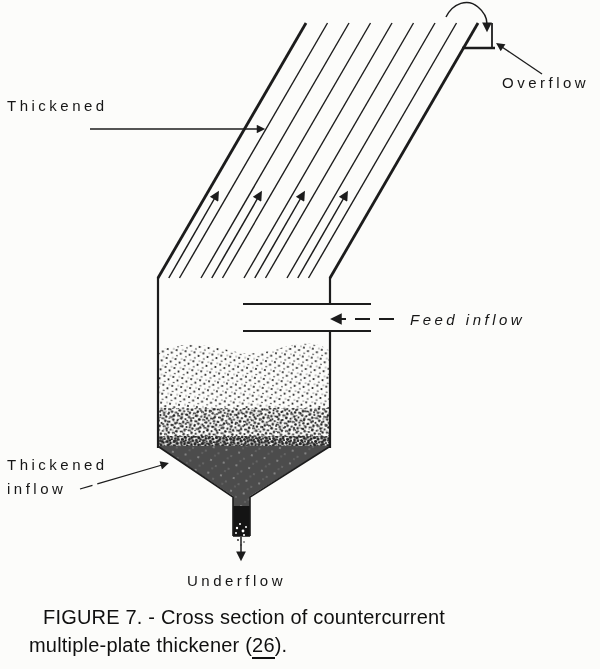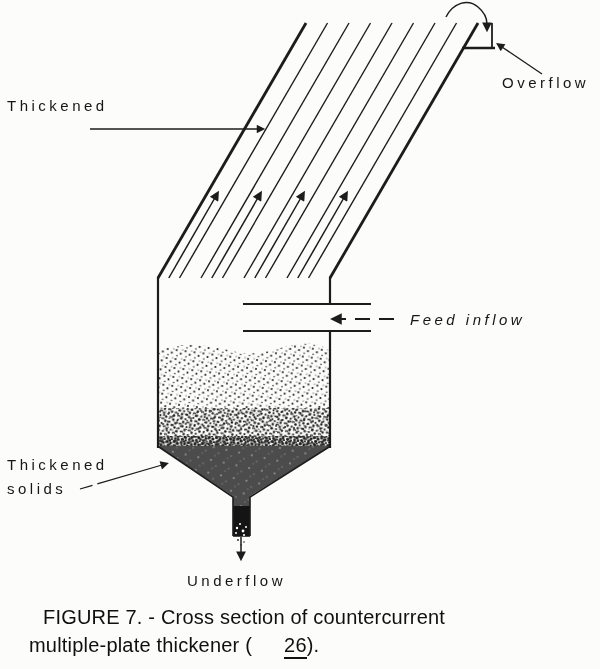--- a/index.html
+++ b/index.html
@@ -24,21 +24,20 @@
   .caption{
     position:absolute;
     font-size:20px;
     letter-spacing:0.2px;
     color:#101010;
     white-space:nowrap;
   }
   .ref-underline{
     border-bottom:2px solid #101010;
     padding-bottom:1px;
-    margin-left:32px;
   }
 </style>
 </head>
 <body>
 
 <div class="figure">
 
   <svg width="600" height="669" viewBox="0 0 600 669">
     <defs>
       <marker id="ah" viewBox="0 0 10 10" refX="1.5" refY="5" markerWidth="7.5" markerHeight="6.5" orient="auto">
@@ -145,21 +144,21 @@
   <div class="dlabel two" style="left:7px;top:94px;">
     <div>Thickened</div>
   </div>
 
   <div class="dlabel" style="left:502px;top:72px;">Overflow</div>
 
   <div class="dlabel" style="left:410px;top:309px;font-style:italic;">Feed inflow</div>
 
   <div class="dlabel two" style="left:7px;top:453px;">
     <div>Thickened</div>
-    <div>solids</div>
+    <div>inflow</div>
   </div>
 
   <div class="dlabel" style="left:187px;top:570px;">Underflow</div>
 
   <div class="caption" style="left:43px;top:606px;">FIGURE 7. - Cross section of countercurrent</div>
   <div class="caption" style="left:29px;top:634px;">
     <span>multiple-plate thickener (</span><span class="ref-underline">26</span><span>).</span>
   </div>
 
 </div>

